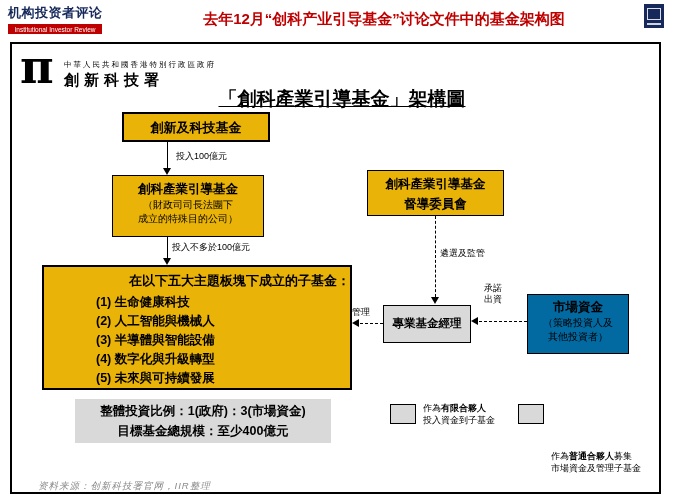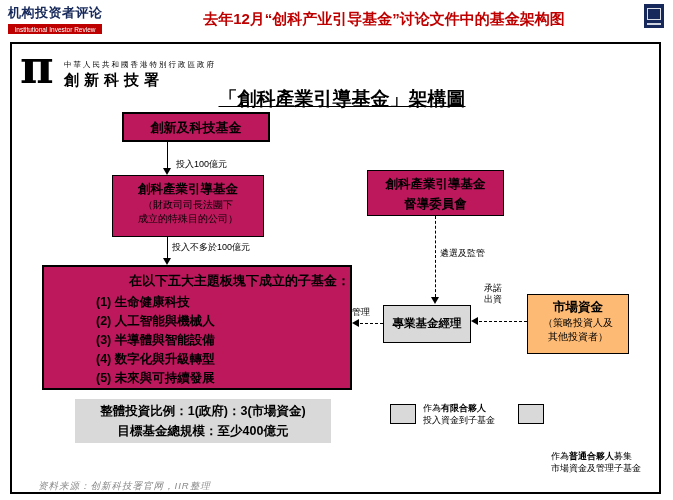--- a/index.html
+++ b/index.html
@@ -19,33 +19,33 @@
   .frame { position:absolute; left:10px; top:42px; width:651px; height:452px; border:2px solid #000; background:#fff; }
 
   
   .pi { position:absolute; left:8px; top:-4px; font-family:"DejaVu Serif","Liberation Serif",serif; font-size:46px; font-weight:bold; color:#000; }
   .gov-region { position:absolute; left:52px; top:16px; font-size:7.5px; letter-spacing:2px; color:#000; white-space:nowrap; }
   .gov-dept { position:absolute; left:52px; top:27px; font-size:15px; font-weight:bold; letter-spacing:5px; color:#000; white-space:nowrap; }
 
   .diagram-title { position:absolute; left:180px; top:42px; width:300px; text-align:center; font-size:19px; font-weight:bold; text-decoration:underline; white-space:nowrap; }
 
   
-  .bx { position:absolute; background:#be185d; border:1.5px solid #000; text-align:center; }
+  .bx { position:absolute; background:#eab308; border:1.5px solid #000; text-align:center; }
   .bx-a { left:110px; top:68px; width:148px; height:30px; border-width:2px; font-size:13px; font-weight:bold; line-height:27px; }
   .bx-b { left:100px; top:131px; width:152px; height:62px; padding-top:5px; }
   .bx-b .t { font-size:12.5px; font-weight:bold; }
   .bx-b .s { font-size:10px; line-height:14px; }
   .bx-c { left:30px; top:221px; width:310px; height:125px; border-width:2px; text-align:left; }
   .bx-c .t { text-align:right; font-size:13px; font-weight:bold; margin-top:5px; }
   .bx-c .items { margin:3px 0 0 52px; }
   .bx-c .items div { font-size:12.5px; font-weight:bold; line-height:19px; }
   .bx-d { left:355px; top:126px; width:137px; height:46px; padding-top:3px; }
   .bx-d div { font-size:12.5px; font-weight:bold; line-height:20px; }
   .bx-e { left:371px; top:261px; width:88px; height:38px; background:#d9d9d9; font-size:11.5px; font-weight:bold; line-height:35px; }
-  .bx-f { left:515px; top:250px; width:102px; height:60px; background:#fdba74; padding-top:4px; }
+  .bx-f { left:515px; top:250px; width:102px; height:60px; background:#0369a1; padding-top:4px; }
   .bx-f .t { font-size:12.5px; font-weight:bold; }
   .bx-f .s { font-size:10px; line-height:14px; }
 
   
   .vline { position:absolute; width:0; border-left:1.5px solid #000; }
   .vdash { position:absolute; width:0; border-left:1.5px dashed #000; }
   .hdash { position:absolute; height:0; border-top:1.5px dashed #000; }
   .ah-down { position:absolute; width:0; height:0; border-left:4.5px solid transparent; border-right:4.5px solid transparent; border-top:7px solid #000; }
   .ah-left { position:absolute; width:0; height:0; border-top:4.5px solid transparent; border-bottom:4.5px solid transparent; border-right:7px solid #000; }
 
@@ -79,21 +79,21 @@
     <div class="pi">π</div>
     <div class="gov-region">中華人民共和國香港特別行政區政府</div>
     <div class="gov-dept">創新科技署</div>
 
     <div class="diagram-title">「創科產業引導基金」架構圖</div>
 
     <div class="bx bx-a">創新及科技基金</div>
 
     <div class="vline" style="left:155px; top:98px; height:26px;"></div>
     <div class="ah-down" style="left:151px; top:124px;"></div>
-    <div class="lbl" style="left:164px; top:106px;margin-top:8px;">投入100億元</div>
+    <div class="lbl" style="left:164px; top:106px;">投入100億元</div>
 
     <div class="bx bx-b">
       <div class="t">創科產業引導基金</div>
       <div class="s">（財政司司長法團下</div>
       <div class="s">成立的特殊目的公司）</div>
     </div>
 
     <div class="vline" style="left:155px; top:193px; height:21px;"></div>
     <div class="ah-down" style="left:151px; top:214px;"></div>
     <div class="lbl" style="left:160px; top:197px;">投入不多於100億元</div>

